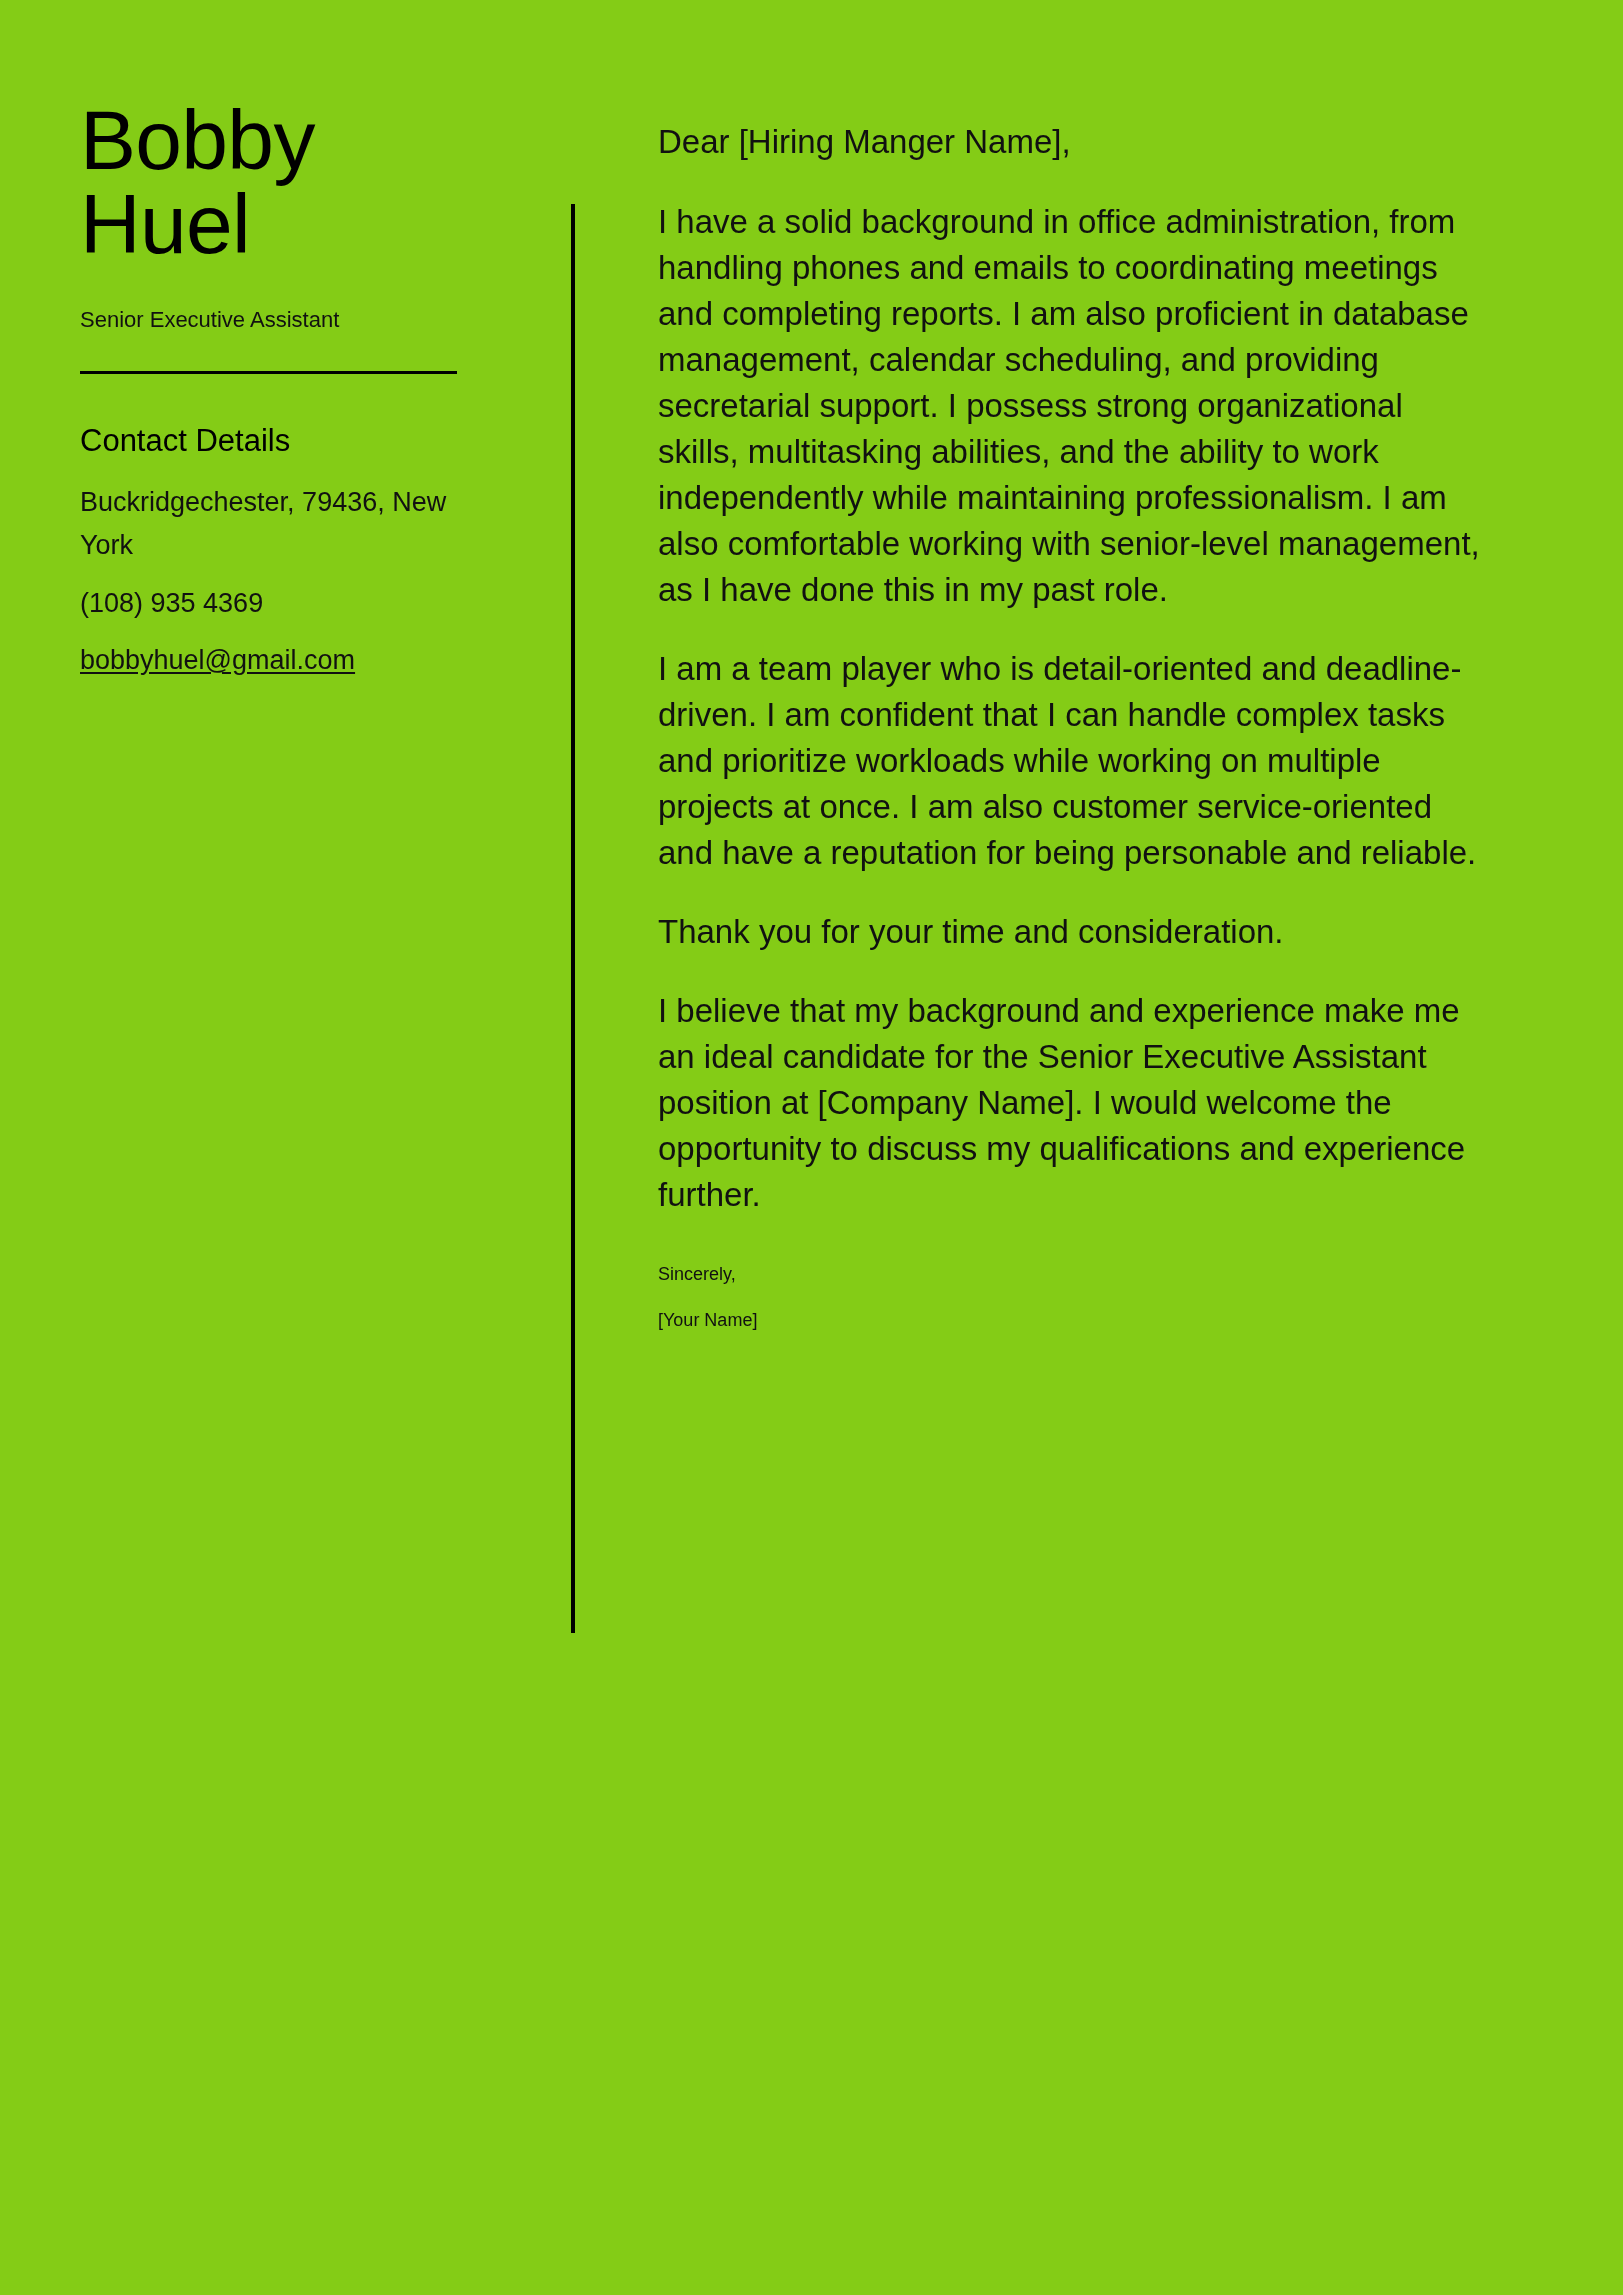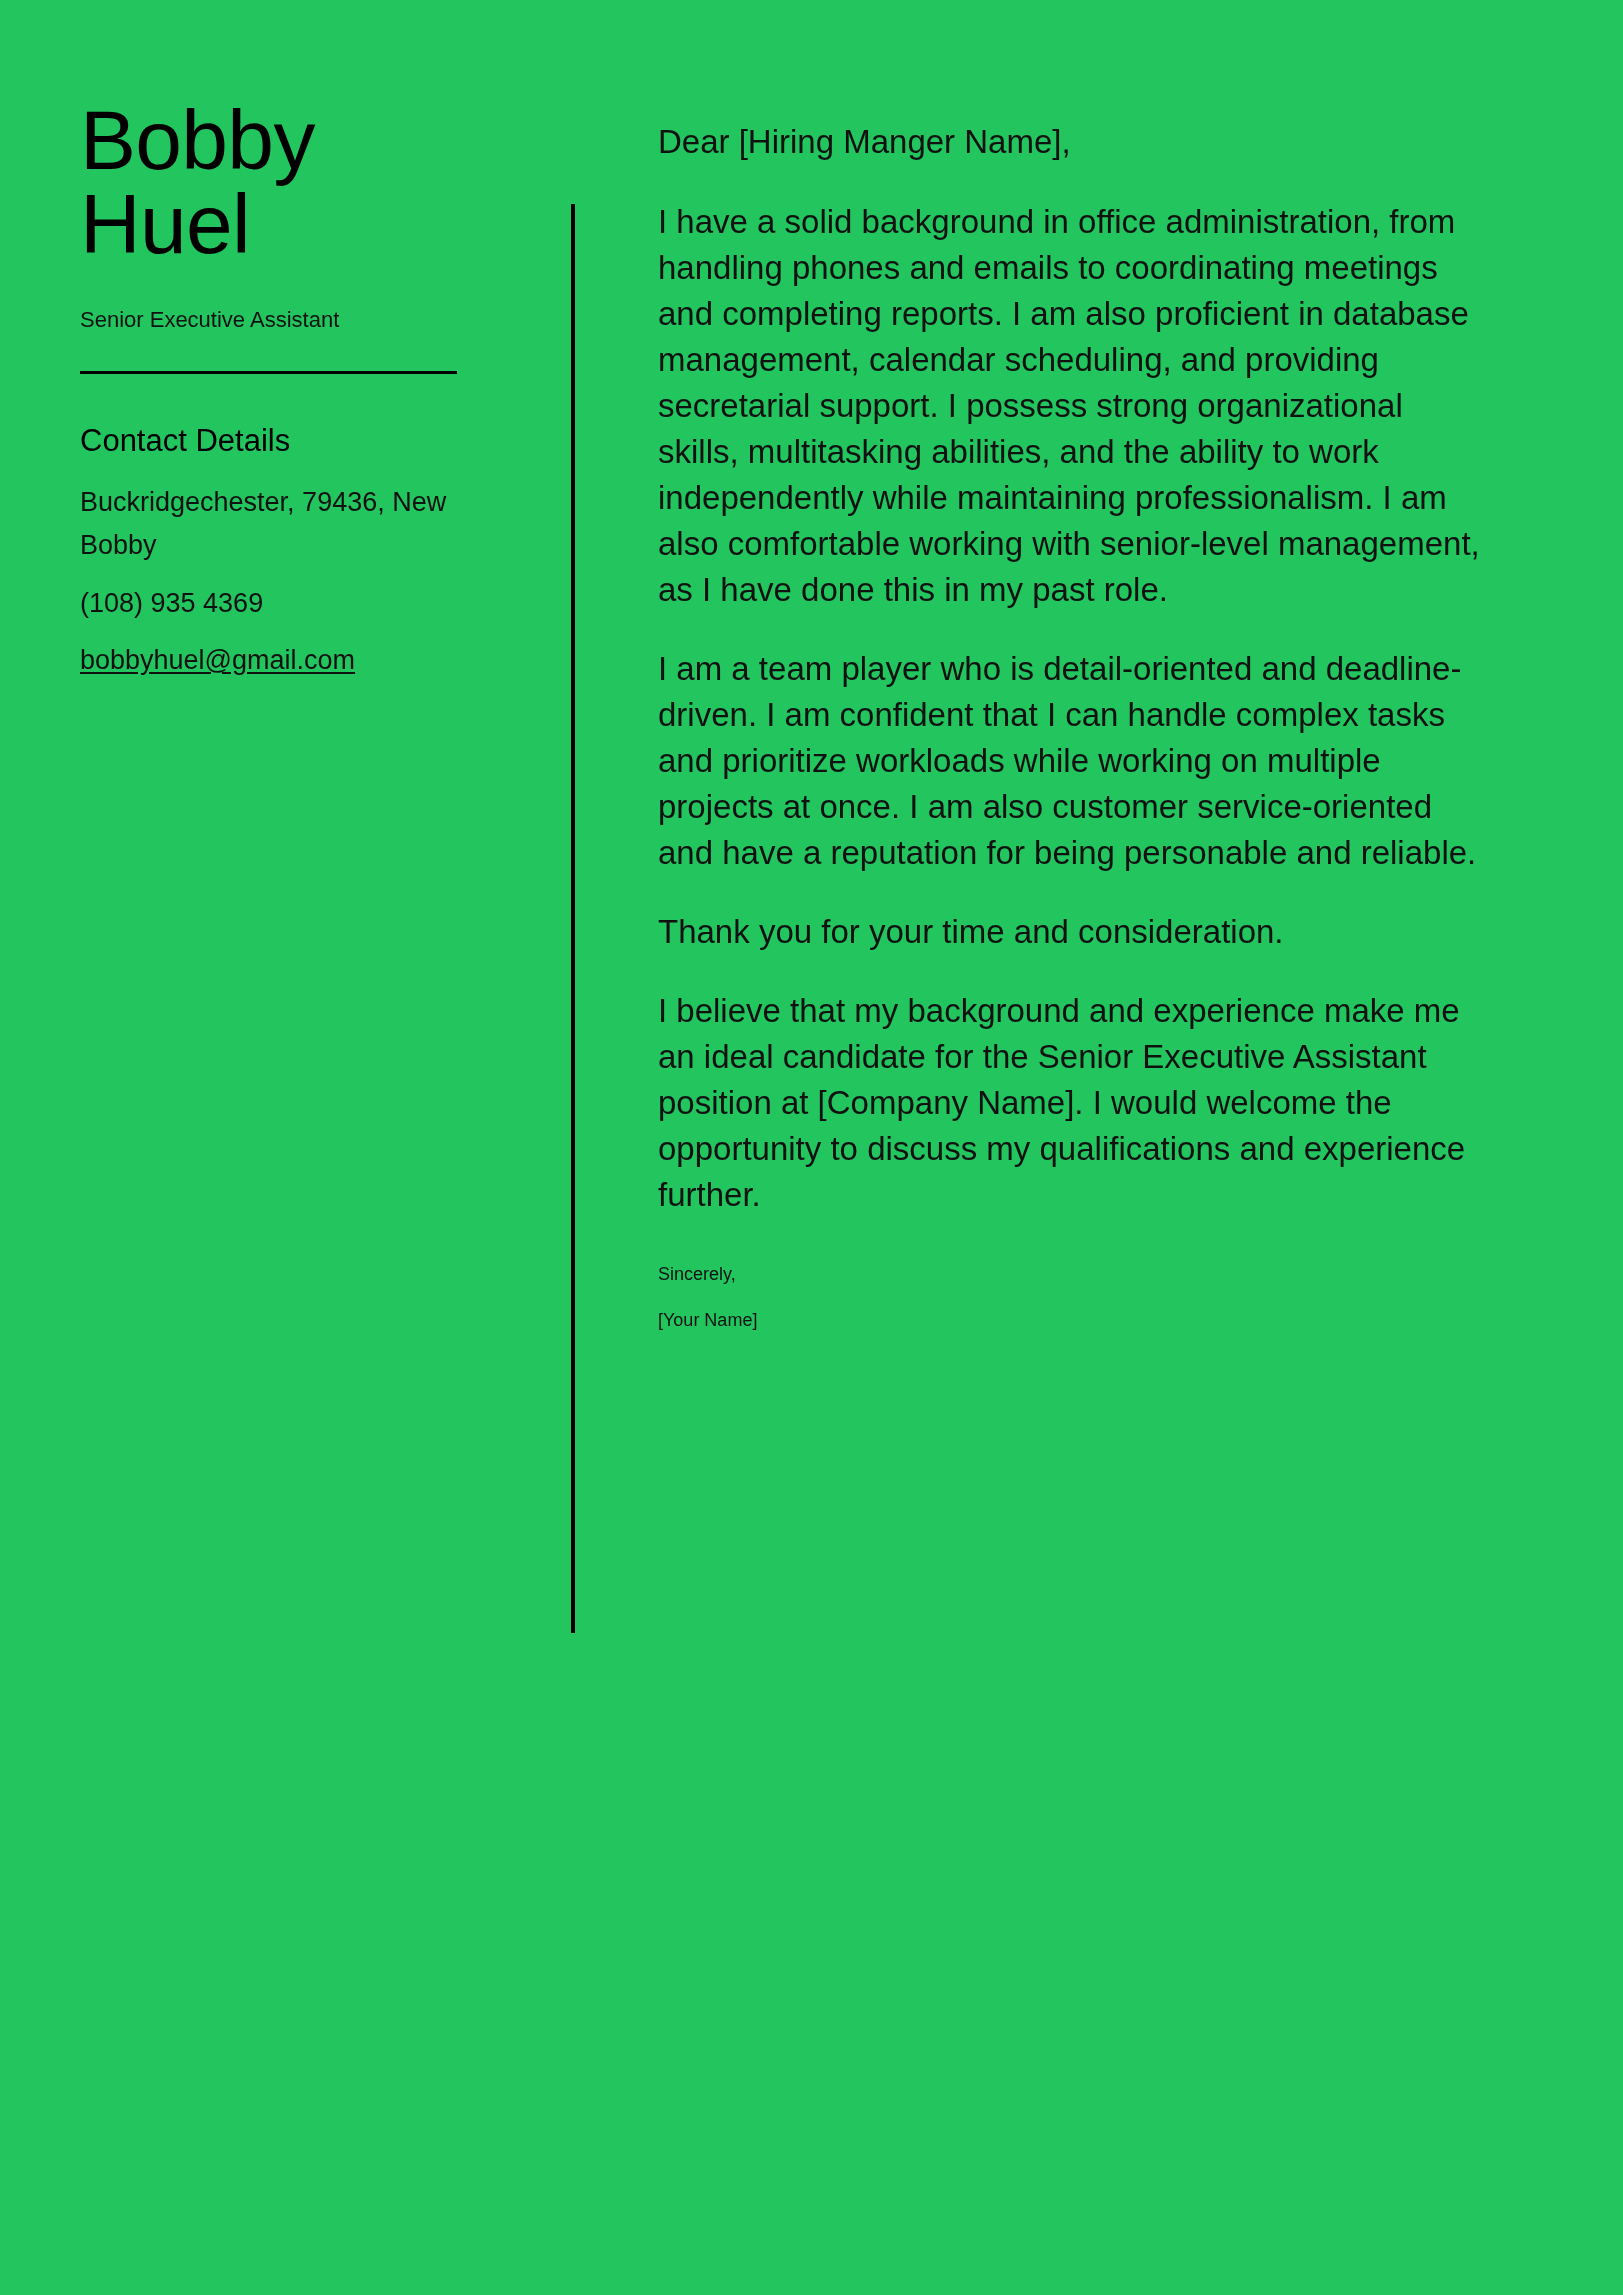--- a/index.html
+++ b/index.html
@@ -12,21 +12,21 @@
     height: 2295px;
     position: relative;
     font-family: "Liberation Sans", sans-serif;
     color: #111111;
     overflow: hidden;
   }
 
   .page {
     position: absolute;
     inset: 0;
-    background: #22c55e;
+    background: #84cc16;
   }
 
   
   .sidebar {
     position: absolute;
     left: 80px;
     top: 98px;
     width: 393px;
   }
 
@@ -147,21 +147,21 @@
       <span class="name-line">Huel</span>
     </div>
 
     <div class="job-title">Senior Executive Assistant</div>
 
     <div class="sidebar-rule"></div>
 
     <div class="section-heading">Contact Details</div>
 
     <div class="contact-list">
-      <div class="contact-item">Buckridgechester, 79436, New Bobby</div>
+      <div class="contact-item">Buckridgechester, 79436, New York</div>
       <div class="contact-item">(108) 935 4369</div>
       <div class="contact-item">
         <span class="contact-email">bobbyhuel@gmail.com</span>
       </div>
     </div>
 
   </div>
 
   <div class="divider"></div>
 

